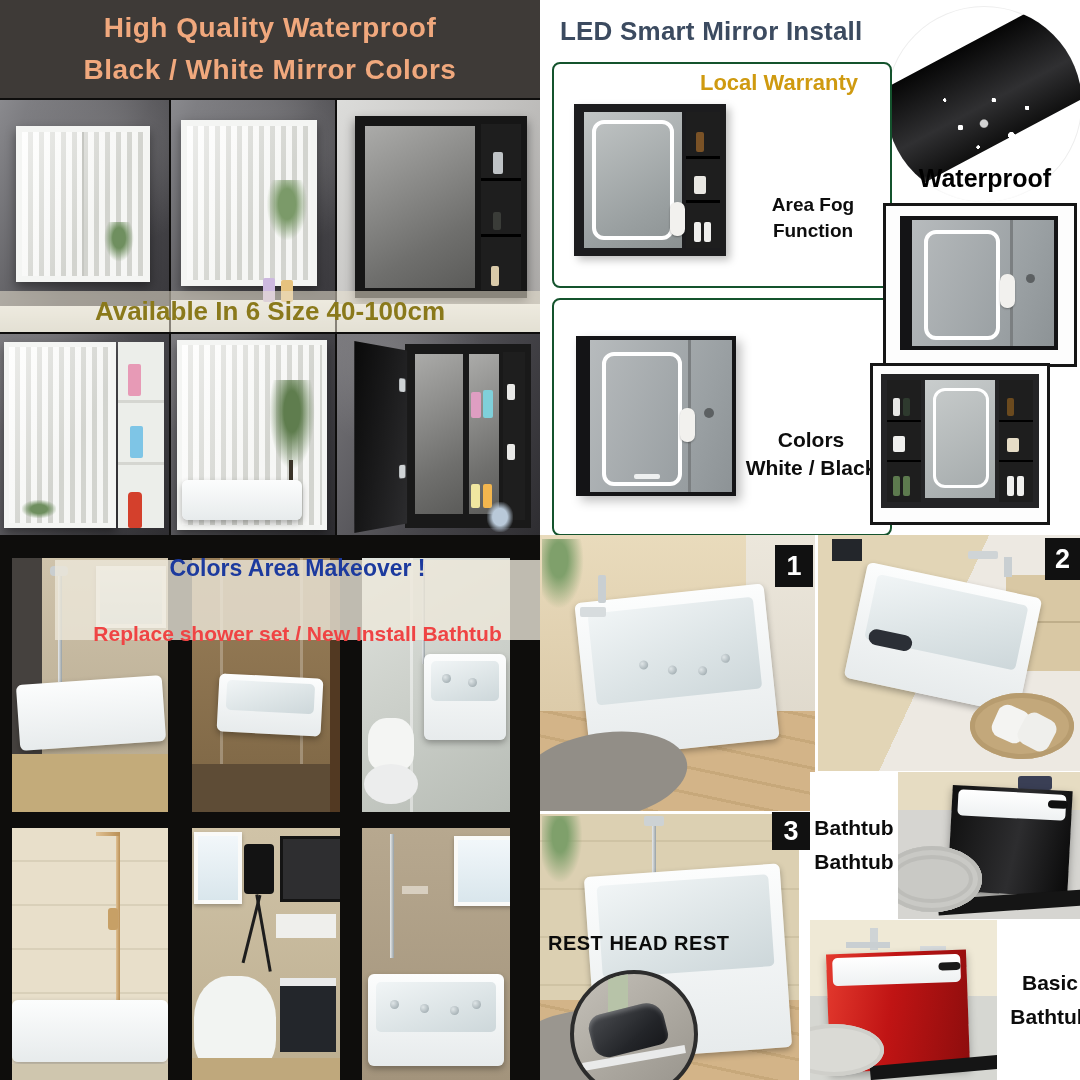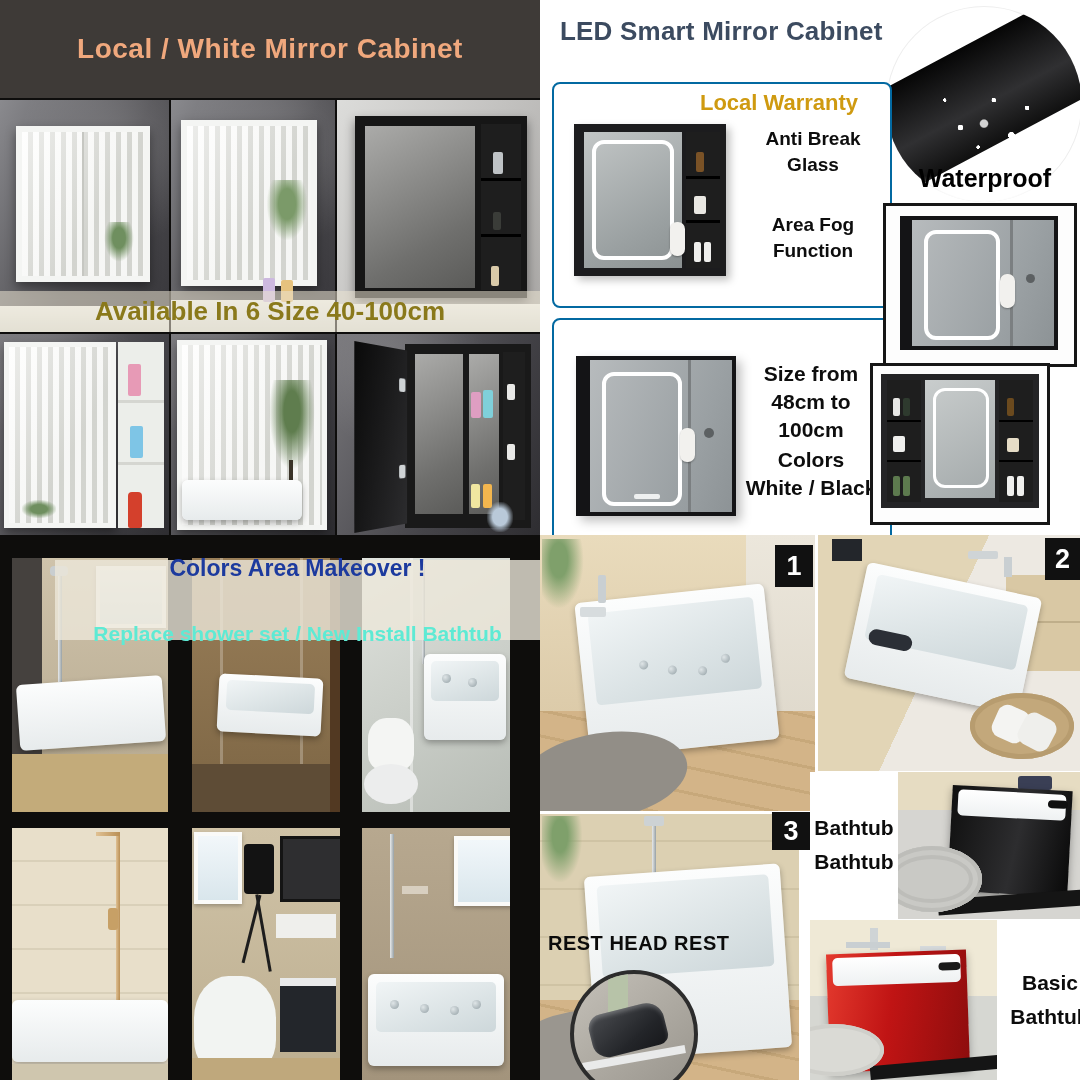--- a/index.html
+++ b/index.html
@@ -48,36 +48,36 @@
   .splash .spray{position:absolute;inset:0;background-image:
       radial-gradient(circle 5px at 38% 62%, #fff 55%, transparent 60%),
       radial-gradient(circle 4px at 55% 48%, #fff 55%, transparent 60%),
       radial-gradient(circle 6px at 64% 66%, #fff 55%, transparent 60%),
       radial-gradient(circle 3px at 47% 72%, #fff 55%, transparent 60%),
       radial-gradient(circle 4px at 72% 52%, #fff 55%, transparent 60%),
       radial-gradient(circle 3px at 30% 48%, #fff 55%, transparent 60%),
       radial-gradient(circle 8px at 50% 60%, rgba(255,255,255,.8) 45%, transparent 60%);}
   .wp-label{position:absolute;left:352px;top:164px;width:186px;text-align:center;
             font-size:25px;color:#000;}
-  .panel{position:absolute;border:2px solid #0369a1;border-radius:8px;background:#fff;margin-top:20px;}
+  .panel{position:absolute;border:2px solid #14532d;border-radius:8px;background:#fff;}
   .p1{left:12px;top:62px;width:336px;height:222px;}
   .p2{left:12px;top:298px;width:336px;height:234px;}
   .gold{color:#cf9a10;}
   .feat{color:#0d0d0d;font-size:19px;line-height:26px;text-align:center;}
   .sz{color:#0d0d0d;font-size:21px;line-height:28px;text-align:center;}
   .frame{position:absolute;border:3px solid #161616;background:#fdfdfd;}
   .ledOutline{position:absolute;border:4px solid #fff;border-radius:12px;}
   .cabGreyFront{background:linear-gradient(110deg,#b7bbbd,#9aa0a3 70%,#8d9396);}
   .towel{position:absolute;width:15px;height:34px;border-radius:7px;background:#f2f1ee;box-shadow:0 1px 2px rgba(0,0,0,.3);}
 
   
   .bl-band{position:absolute;left:55px;top:25px;width:485px;height:80px;
            background:rgba(236,231,217,.8);display:flex;flex-direction:column;justify-content:center;}
   .bl-band .l1{text-align:center;color:#1c3a9e;font-size:23px;line-height:36px;}
-  .bl-band .l2{text-align:center;color:#5eead4;font-size:21px;line-height:32px;margin-top:32px;}
+  .bl-band .l2{text-align:center;color:#ef4444;font-size:21px;line-height:32px;margin-top:32px;}
   .beigewall{background:linear-gradient(#cfc3ab,#b4a78d);}
   .tanwall{background:linear-gradient(#9a7f59,#7c6544);}
   .coolwall{background:linear-gradient(150deg,#e0e3de,#b7bcb5);}
   .creamwall{background:repeating-linear-gradient(0deg,#e8dfca 0 42px,#d9d0b9 42px 44px);}
   .khakiwall{background:linear-gradient(#d0c3a7,#bcae90);}
   .taupewall{background:linear-gradient(#b7a88f,#a3947c);}
   .win{background:linear-gradient(#f2f7fa,#d9e6ec);border:4px solid #fafaf8;box-shadow:0 2px 4px rgba(0,0,0,.25);}
   .tubWhite{background:linear-gradient(#fcfdfd,#e7ebec);border-radius:6px;box-shadow:0 3px 6px rgba(0,0,0,.3);}
   .basin{position:absolute;border-radius:5px;background:linear-gradient(160deg,#f1f5f6,#dbe3e5 60%,#cdd7da);}
   .rodC{background:linear-gradient(90deg,#e8eaeb,#97a0a4);}
@@ -103,21 +103,22 @@
   .rug{position:absolute;border-radius:50%;}
   .marbletrim{position:absolute;background:#151515;}
 </style>
 </head>
 <body>
 
 <div class="canvas">
 
   <section class="q tl">
     <header class="tl-head">
-      <div>Local / White Mirror Cabinet</div>
+      <div>High Quality Waterproof</div>
+      <div>Black / White Mirror Colors</div>
     </header>
 
     <div class="ph stone" style="left:0;top:100px;width:169px;height:232px;">
       <div class="el cabW" style="left:16px;top:26px;width:134px;height:156px;">
         <div class="el mirB" style="left:6px;top:6px;width:122px;height:144px;"></div>
         <div class="el seam" style="left:66px;top:6px;width:2px;height:144px;"></div>
         <div class="el" style="left:88px;top:96px;width:30px;height:40px;background:radial-gradient(ellipse at 50% 40%,#6f8f5f 30%,transparent 70%);"></div>
       </div>
       <div class="el ledge" style="left:0;top:206px;width:169px;height:26px;"></div>
     </div>
@@ -183,21 +184,21 @@
       </div>
       <div class="el" style="left:150px;top:168px;width:26px;height:30px;background:radial-gradient(ellipse,#b9c9d9 40%,transparent 75%);"></div>
     </div>
 
     <div class="tl-band">
       <span>Available In 6 Size 40-100cm</span>
     </div>
   </section>
 
   <section class="q tr">
-    <div class="tr-title">LED Smart Mirror Cabinet</div>
+    <div class="tr-title">LED Smart Mirror Install</div>
 
     <div class="splash">
       <div class="glass"></div>
       <div class="spray"></div>
       <div class="el" style="left:0;bottom:0;width:100%;height:26px;background:linear-gradient(transparent,#fff);"></div>
     </div>
     <div class="wp-label">Waterproof</div>
 
     <div class="panel p1">
       <div class="el gold ctr" style="left:120px;top:6px;width:210px;font-size:22px;">Local Warranty</div>
@@ -208,44 +209,36 @@
           <div class="el shelfDark" style="left:112px;top:8px;width:34px;height:136px;"></div>
           <div class="el divH" style="left:112px;top:52px;width:34px;height:3px;"></div>
           <div class="el divH" style="left:112px;top:96px;width:34px;height:3px;"></div>
           <div class="bt" style="left:122px;top:28px;width:8px;height:20px;background:#7a5226;"></div>
           <div class="bt" style="left:120px;top:72px;width:12px;height:18px;background:#e9e7e2;"></div>
           <div class="bt" style="left:120px;top:118px;width:7px;height:20px;background:#efefed;"></div>
           <div class="bt" style="left:130px;top:118px;width:7px;height:20px;background:#efefed;"></div>
           <div class="towel" style="left:96px;top:98px;"></div>
         </div>
       </div>
-      <div class="el feat" style="left:186px;top:42px;width:146px;">
-        <div>Anti Break</div>
-          <div>Glass</div>
-      </div>
       <div class="el feat" style="left:186px;top:128px;width:146px;">
         <div>Area Fog</div>
           <div>Function</div>
       </div>
     </div>
 
     <div class="panel p2">
       <div class="el" style="left:14px;top:26px;width:180px;height:186px;">
         <div class="el" style="left:8px;top:10px;width:160px;height:160px;background:#141416;box-shadow:5px 5px 10px rgba(0,0,0,.25);">
           <div class="el cabGreyFront" style="left:14px;top:4px;width:142px;height:152px;"></div>
           <div class="el" style="left:112px;top:4px;width:3px;height:152px;background:#7b7f81;"></div>
           <div class="ledOutline" style="left:26px;top:16px;width:72px;height:126px;"></div>
           <div class="towel" style="left:104px;top:72px;"></div>
           <div class="bt" style="left:128px;top:72px;width:10px;height:10px;border-radius:50%;background:#5c6062;"></div>
           <div class="bt" style="left:58px;top:138px;width:26px;height:5px;background:#eef0f0;"></div>
         </div>
-      </div>
-      <div class="el sz" style="left:182px;top:40px;width:150px;">
-        <div>Size from</div>
-          <div>48cm to 100cm</div>
       </div>
       <div class="el sz" style="left:182px;top:126px;width:150px;">
         <div>Colors</div>
           <div>White / Black</div>
       </div>
     </div>
 
     <div class="frame" style="left:343px;top:203px;width:188px;height:158px;">
       <div class="el" style="left:14px;top:10px;width:158px;height:134px;background:#141416;">
         <div class="el cabGreyFront" style="left:12px;top:4px;width:142px;height:126px;"></div>

